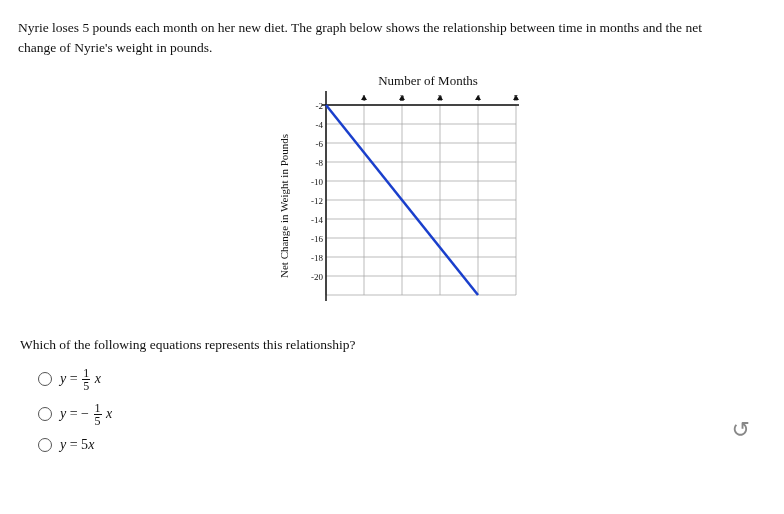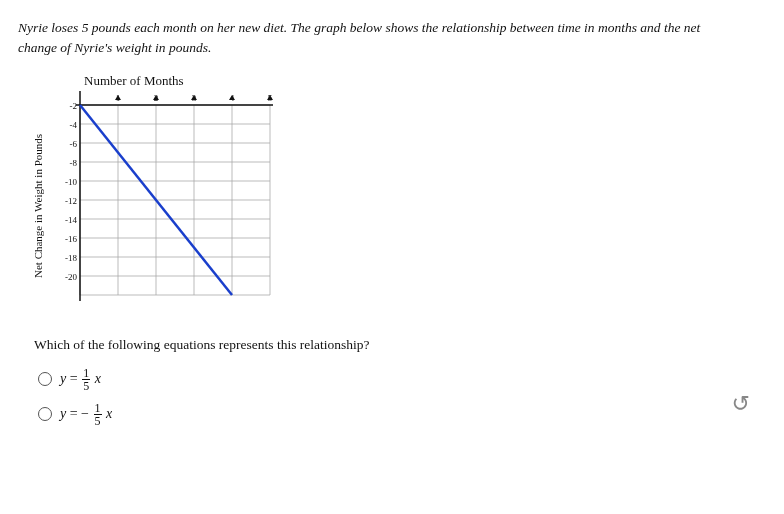--- a/index.html
+++ b/index.html
@@ -10,27 +10,26 @@
       color: #111;
       width: 784px;
       min-height: 514px;
       padding: 18px 24px 18px 18px;
     }
     .intro-text {
       font-size: 13.5px;
       line-height: 1.5;
       margin-bottom: 14px;
       max-width: 700px;
-      font-style: italic;
     }
     .graph-area {
       display: flex;
       flex-direction: column;
-      align-items: flex-start;
-      margin-left: 14px;
+      align-items: center;
+      margin-left: 26px;
       margin-bottom: 16px;
     }
     .graph-title {
       font-size: 13px;
       margin-left: 52px;
       margin-bottom: 2px;
     }
     .graph-container {
       display: flex;
       flex-direction: row;
@@ -47,21 +46,21 @@
     }
     .graph-svg-wrapper {
       position: relative;
     }
     svg.chart {
       display: block;
     }
     .question-text {
       font-size: 13.5px;
       margin-bottom: 14px;
-      margin-left: 16px;
+      margin-left: 2px;
     }
     .options {
       display: flex;
       flex-direction: column;
       gap: 10px;
       margin-left: 20px;
     }
     .option-item {
       display: flex;
       align-items: center;
@@ -194,19 +193,25 @@
       <span class="option-label">
         <i>y</i> = −
         <span class="fraction">
           <span class="num">1</span>
           <span class="den">5</span>
         </span>
         <i>x</i>
       </span>
     </div>
 
+    <div class="option-item">
+      <span class="radio-circle"></span>
+      <span class="option-label">
+        <i>y</i> = 5<i>x</i>
+      </span>
+    </div>
 
 
   </div>
 
   <div class="bottom-icon">↺</div>
 
 </div>
 
 </body></html>

